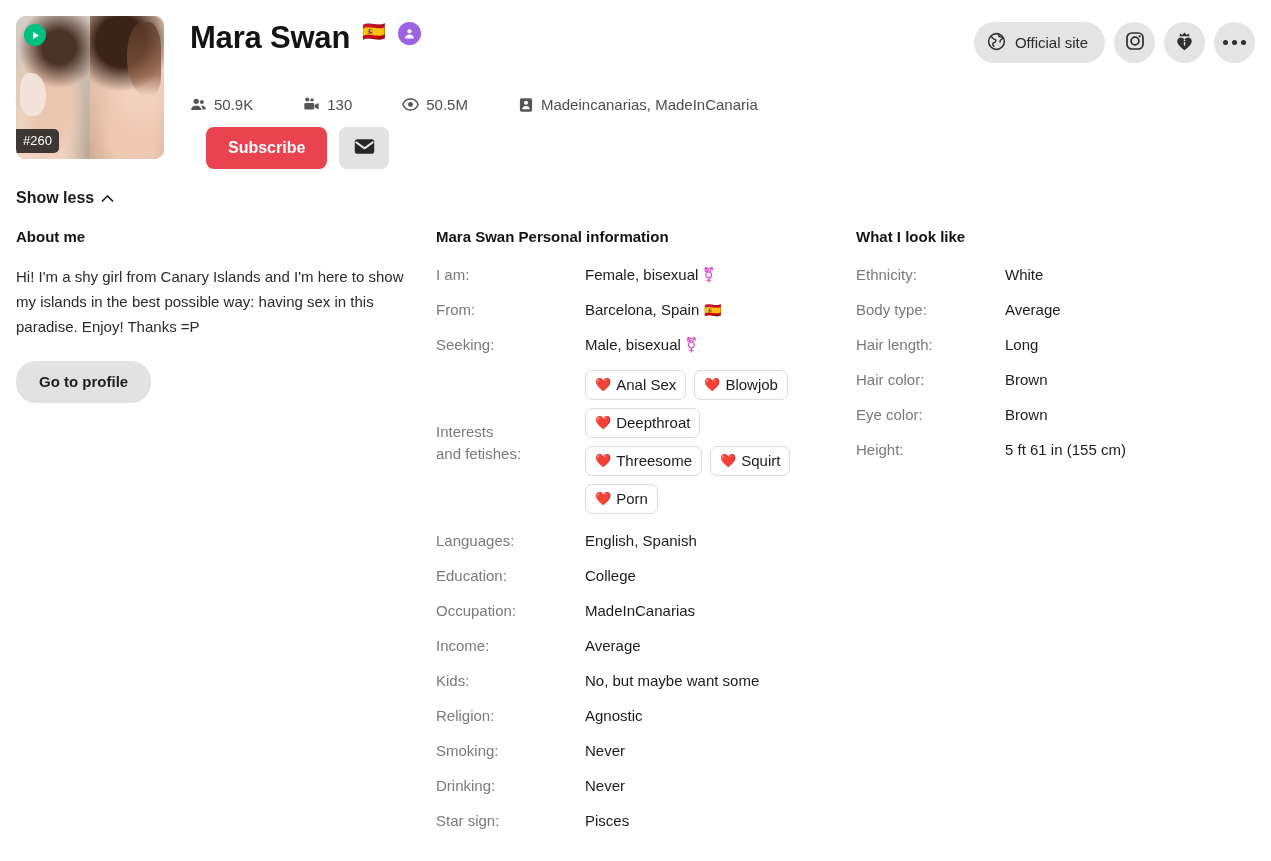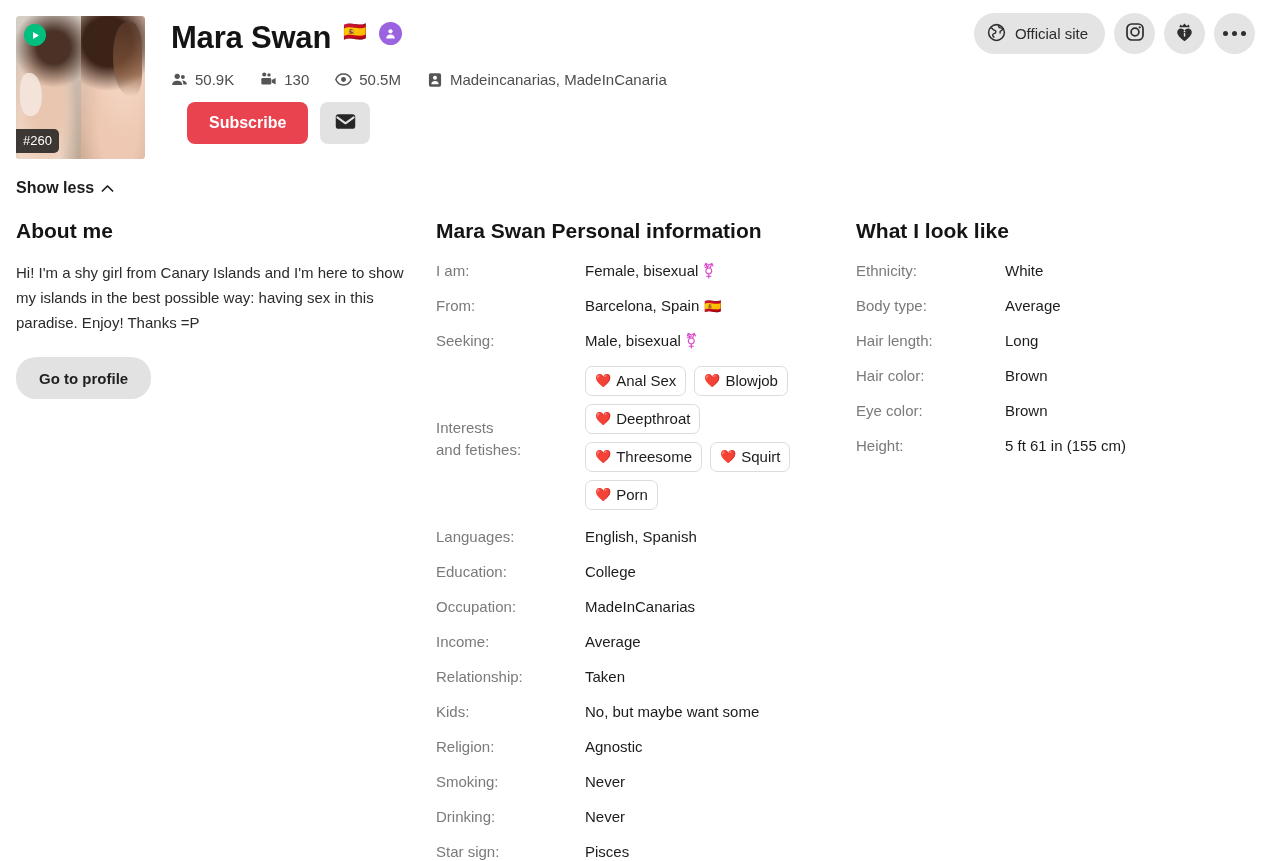--- a/index.html
+++ b/index.html
@@ -19,25 +19,26 @@
   
   .profile-header {
     position: relative;
     padding: 16px 16px 0 16px;
     display: flex;
     align-items: flex-start;
   }
   .avatar-wrap {
     width: 129px;
     height: 143px;
-    border-radius: 4px;
+    border-radius: 10px;
     overflow: hidden;
     position: relative;
     flex: 0 0 auto;
     background: #d8c7bd;
+    padding-left: 19px;
   }
   .avatar-photo {
     position: absolute;
     inset: 0;
     display: flex;
   }
   .avatar-half {
     flex: 1 1 50%;
     position: relative;
     overflow: hidden;
@@ -132,23 +133,24 @@
     border-radius: 50%;
     background: #9b63e0;
     display: flex;
     align-items: center;
     justify-content: center;
   }
 
   .stats-row {
     display: flex;
     align-items: center;
-    margin-top: 7px;
+    margin-top: 32px;
     font-size: 15px;
     color: #4e4e4e;
+    gap: 24px;
   }
   .stat {
     display: flex;
     align-items: center;
     gap: 7px;
     margin-right: 26px;
     white-space: nowrap;
   }
   .stat .stat-icon { display: flex; align-items: center; color: #555; }
   .stat .stat-value { color: #4e4e4e; }
@@ -180,21 +182,21 @@
     border: none;
     display: flex;
     align-items: center;
     justify-content: center;
     cursor: pointer;
   }
 
   .header-right {
     position: absolute;
     right: 16px;
-    top: 13px;
+    top: 22px;
     display: flex;
     align-items: center;
     gap: 9px;
   }
   .pill-btn {
     height: 41px;
     border-radius: 21px;
     background: #e4e4e4;
     display: flex;
     align-items: center;
@@ -240,21 +242,21 @@
     display: flex;
     padding: 0 16px;
     margin-top: 22px;
     align-items: flex-start;
   }
   .col-about { width: 420px; flex: 0 0 420px; }
   .col-personal { width: 420px; flex: 0 0 420px; }
   .col-looks { width: 400px; flex: 0 0 400px; }
 
   .section-title {
-    font-size: 21px;
+    font-size: 15px;
     font-weight: bold;
     color: #141414;
     margin: 0 0 18px 0;
     line-height: 1.1;
   }
   .about-text {
     font-size: 15px;
     line-height: 25px;
     color: #2b2b2b;
     margin: 0;
@@ -546,24 +548,20 @@
     </div>
     <div class="info-row">
       <div class="info-label">Occupation:</div>
       <div class="info-value">MadeInCanarias</div>
     </div>
     <div class="info-row">
       <div class="info-label">Income:</div>
       <div class="info-value">Average</div>
     </div>
     <div class="info-row">
-      <div class="info-label">Relationship:</div>
-      <div class="info-value">Taken</div>
-    </div>
-    <div class="info-row">
       <div class="info-label">Kids:</div>
       <div class="info-value">No, but maybe want some</div>
     </div>
     <div class="info-row">
       <div class="info-label">Religion:</div>
       <div class="info-value">Agnostic</div>
     </div>
     <div class="info-row">
       <div class="info-label">Smoking:</div>
       <div class="info-value">Never</div>

